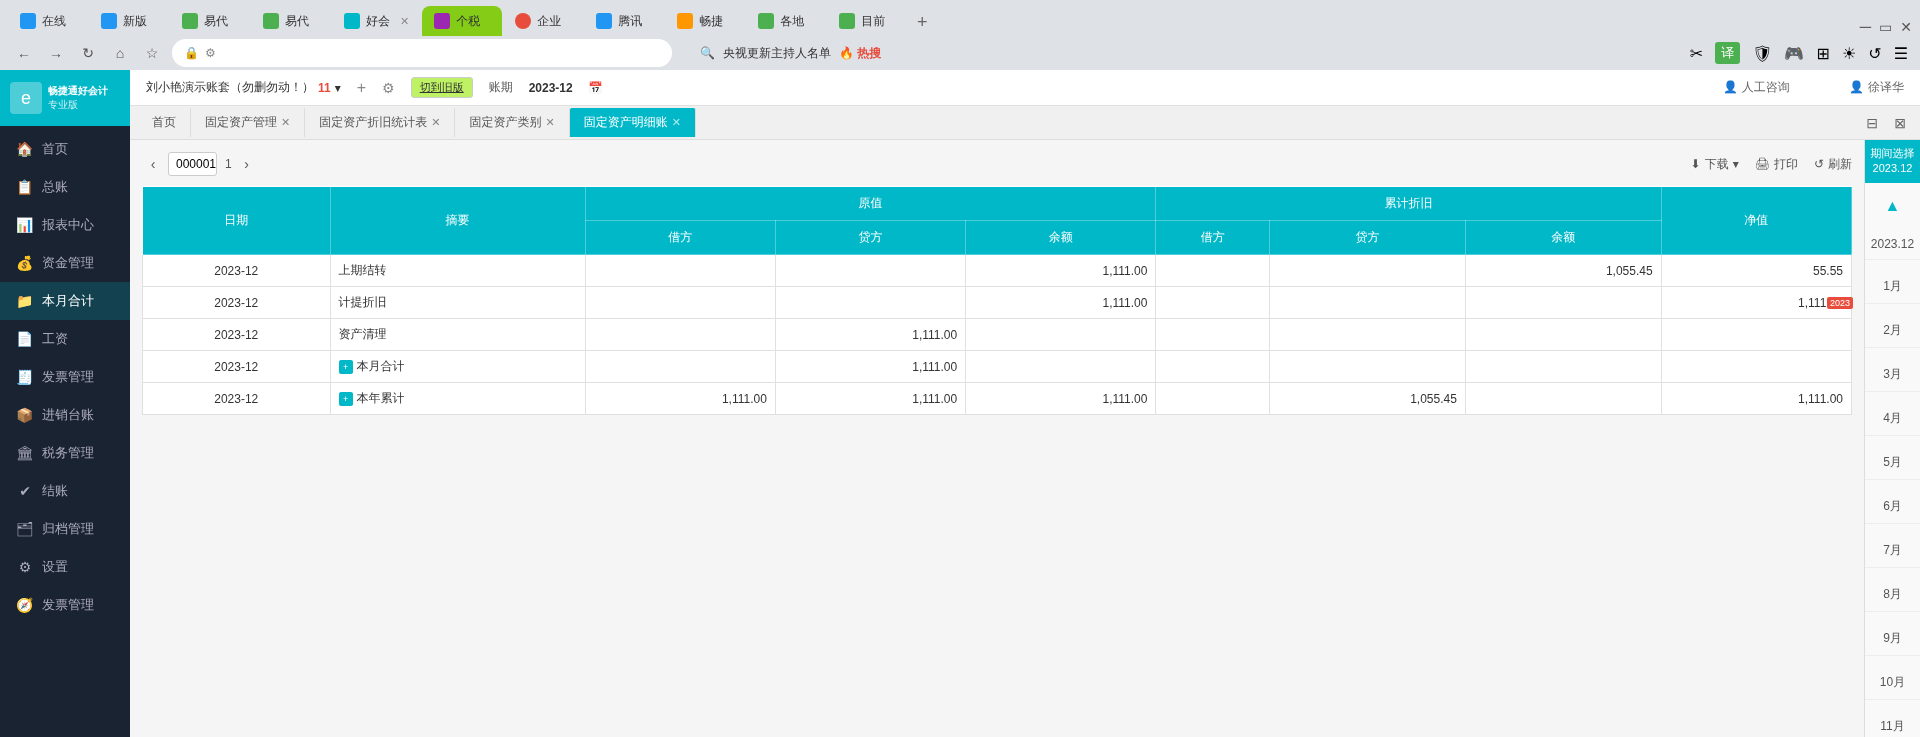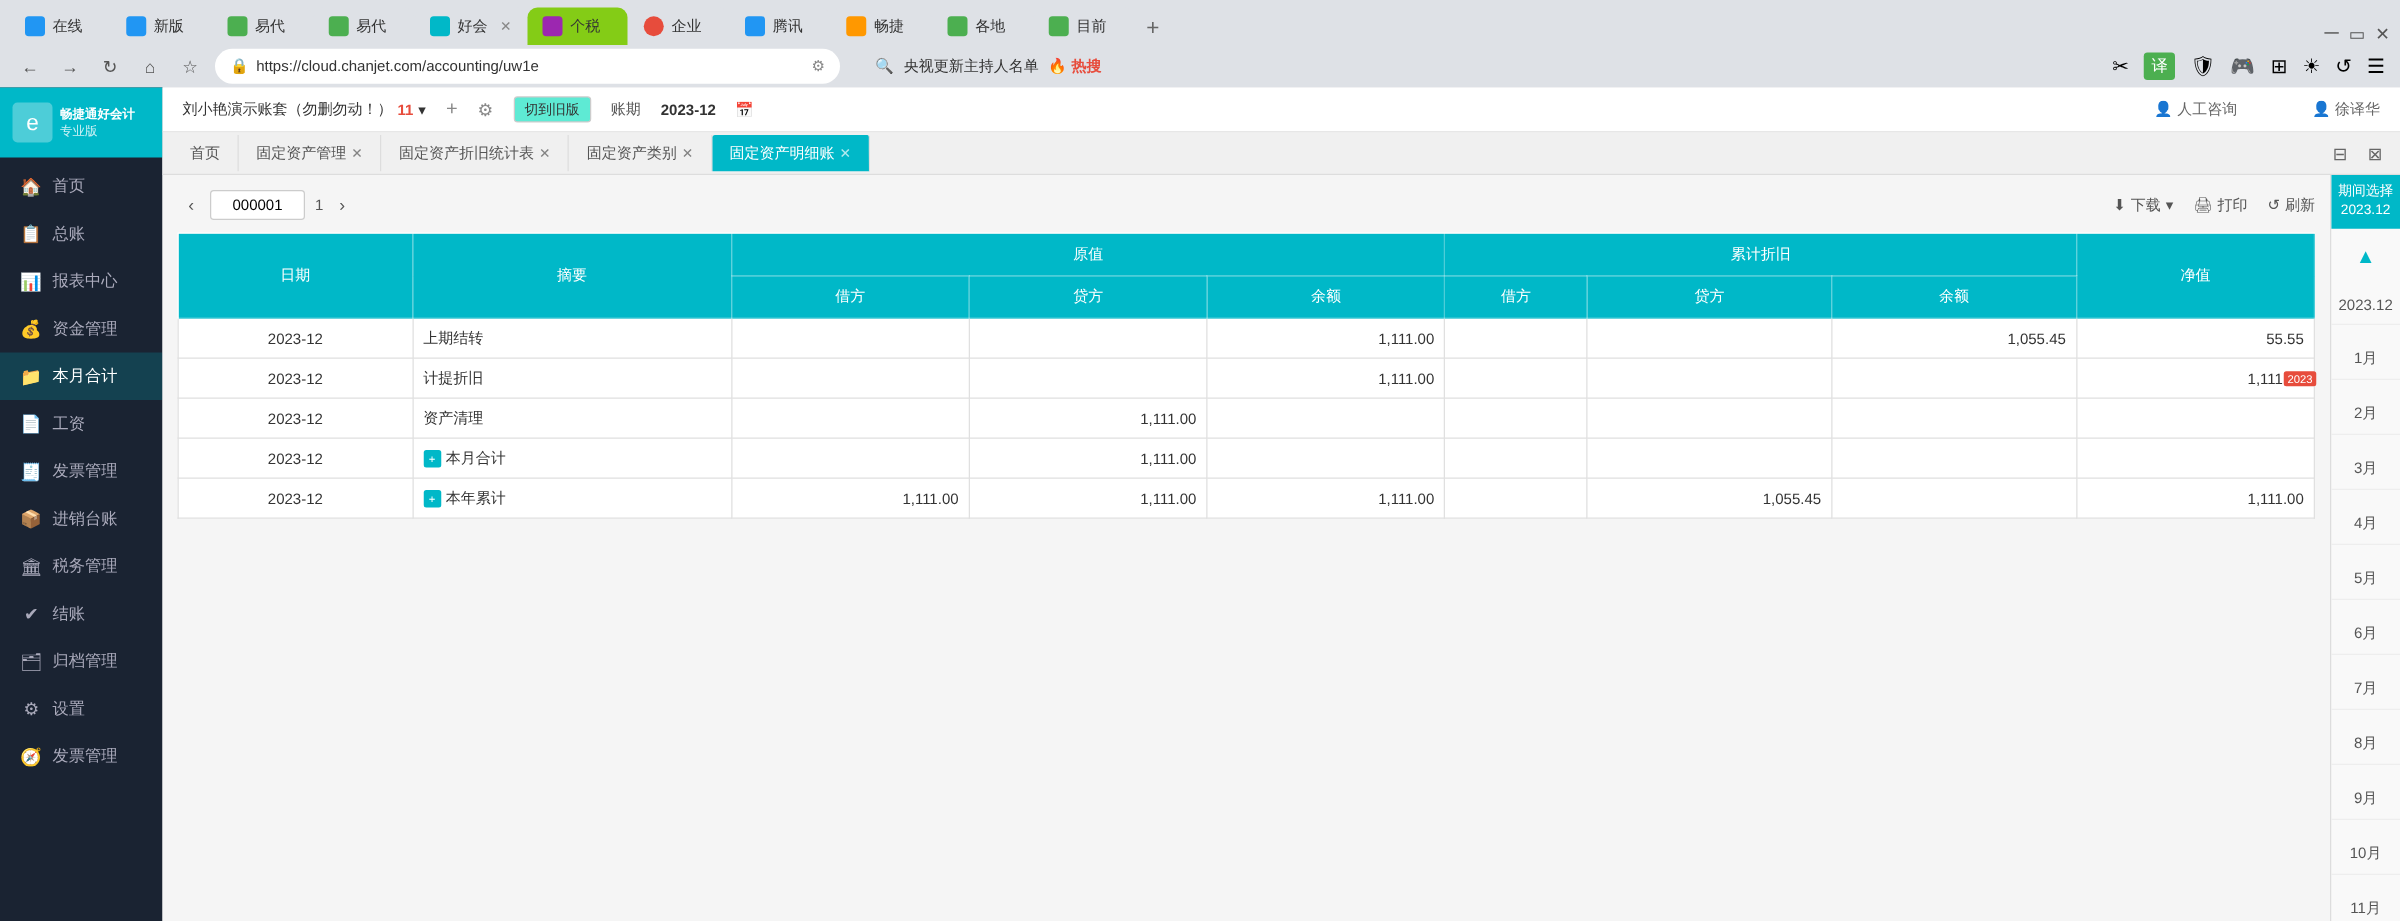--- a/index.html
+++ b/index.html
@@ -33,40 +33,40 @@
     .sidebar-item { display: flex; align-items: center; gap: 8px; padding: 10px 16px; cursor: pointer; color: #aab; font-size: 13px; transition: background 0.2s; }
     .sidebar-item.active { background: rgba(0,184,200,0.2); color: #fff; }
     .sidebar-item-icon { font-size: 14px; width: 18px; text-align: center; flex-shrink: 0; }
 
     
     .main-content { flex: 1; display: flex; flex-direction: column; background: #f5f5f5; overflow: hidden; }
 
     
     .top-bar { background: #fff; border-bottom: 1px solid #e0e0e0; padding: 6px 16px; display: flex; align-items: center; gap: 16px; height: 36px; }
     .account-selector { display: flex; align-items: center; gap: 4px; font-size: 12px; color: #333; cursor: pointer; }
-    .btn-switch { background: #5eead4; border: 1px solid #ccc; border-radius: 3px; padding: 2px 8px; font-size: 11px; cursor: pointer; color: #333; }
+    .btn-switch { background: #bef264; border: 1px solid #ccc; border-radius: 3px; padding: 2px 8px; font-size: 11px; cursor: pointer; color: #333; text-decoration: underline; }
     .user-actions { margin-left: auto; display: flex; align-items: center; gap: 12px; font-size: 12px; color: #666; }
 
     
     .page-tabs { display: flex; align-items: center; background: #f0f0f0; border-bottom: 1px solid #ddd; padding: 0 8px; height: 34px; gap: 0; }
     .page-tab { display: flex; align-items: center; gap: 4px; padding: 6px 14px; font-size: 12px; color: #555; cursor: pointer; border-right: 1px solid #ddd; white-space: nowrap; }
     .page-tab.active { background: #00b8c8; color: #fff; border-radius: 2px 2px 0 0; }
     .page-tab-close { font-size: 11px; cursor: pointer; opacity: 0.7; }
     .maximize-btns { margin-left: auto; display: flex; gap: 4px; }
     .maximize-btn { width: 24px; height: 24px; display: flex; align-items: center; justify-content: center; cursor: pointer; color: #666; font-size: 14px; }
 
     
     .page-content { flex: 1; display: flex; overflow: hidden; }
     .ledger-area { flex: 1; padding: 12px; overflow: auto; }
 
     
     .ledger-controls { display: flex; align-items: center; justify-content: space-between; margin-bottom: 10px; }
     .pagination { display: flex; align-items: center; gap: 4px; }
     .page-nav { width: 22px; height: 22px; display: flex; align-items: center; justify-content: center; cursor: pointer; font-size: 14px; color: #555; }
-    .page-input { width: 76px; height: 24px; border: 1px solid #ccc; border-radius: 3px; text-align: center; font-size: 12px; }
+    .page-input { width: 49px; height: 24px; border: 1px solid #ccc; border-radius: 3px; text-align: right; font-size: 12px; }
     .action-btns { display: flex; align-items: center; gap: 16px; }
     .action-btn { display: flex; align-items: center; gap: 4px; font-size: 12px; color: #555; cursor: pointer; }
 
     
     .ledger-table { width: 100%; border-collapse: collapse; background: #fff; }
     .ledger-table th { background: #00b8c8; color: #fff; padding: 8px 6px; text-align: center; font-size: 12px; font-weight: normal; border: 1px solid rgba(255,255,255,0.3); }
     .ledger-table td { padding: 7px 8px; border: 1px solid #e0e0e0; font-size: 12px; color: #333; text-align: right; }
     .ledger-table td.text-left { text-align: left; }
     .ledger-table td.text-center { text-align: center; }
     .row-label { display: inline-flex; align-items: center; gap: 4px; }
@@ -139,21 +139,20 @@
     </div>
   </div>
   <div class="address-bar">
     <div class="nav-btn">←</div>
     <div class="nav-btn">→</div>
     <div class="nav-btn">↻</div>
     <div class="nav-btn">⌂</div>
     <div class="nav-btn">☆</div>
     <div class="address-input">
       <span style="color:#4CAF50;font-size:12px;">🔒</span>
-      <span class="address-text">https://cloud.chanjet.com/accounting/uw1e</span>
       <span style="color:#888;">⚙</span>
     </div>
     <div class="search-bar">
       <span style="color:#888;">🔍</span>
       <span class="search-text">央视更新主持人名单</span>
       <span class="hot-tag">🔥 <span>热搜</span></span>
     </div>
     <div class="toolbar-icons">
       <span style="cursor:pointer;font-size:16px;">✂</span>
       <span style="cursor:pointer;font-size:13px;background:#4CAF50;color:#fff;padding:2px 6px;border-radius:3px;">译</span>

